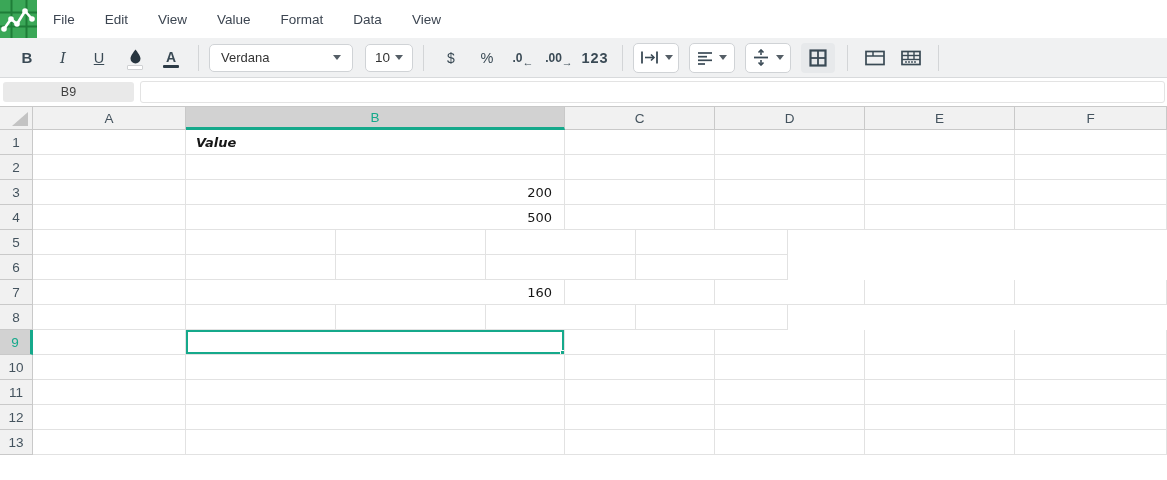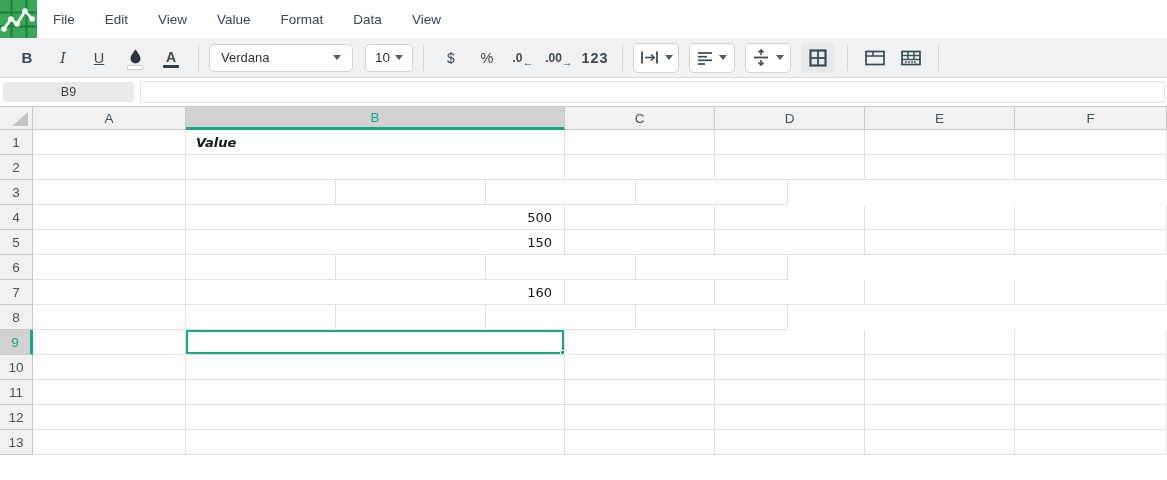--- a/index.html
+++ b/index.html
@@ -257,38 +257,38 @@
         <div class="cell" style="width: 153px; flex: 0 0 153px;"></div>
         <div class="cell" style="width: 379px; flex: 0 0 379px;"></div>
         <div class="cell" style="width: 150px; flex: 0 0 150px;"></div>
         <div class="cell" style="width: 150px; flex: 0 0 150px;"></div>
         <div class="cell" style="width: 150px; flex: 0 0 150px;"></div>
         <div class="cell" style="width: 152px; flex: 0 0 152px;"></div>
       </div>
       <div class="grid-row">
         <div class="row-header">3</div>
         <div class="cell" style="width: 153px; flex: 0 0 153px;"></div>
+        <div class="cell align-right" style="width: 379px; flex: 0 0 379px;">200</div>
         <div class="cell" style="width: 150px; flex: 0 0 150px;"></div>
         <div class="cell" style="width: 150px; flex: 0 0 150px;"></div>
         <div class="cell" style="width: 150px; flex: 0 0 150px;"></div>
         <div class="cell" style="width: 152px; flex: 0 0 152px;"></div>
       </div>
       <div class="grid-row">
         <div class="row-header">4</div>
         <div class="cell" style="width: 153px; flex: 0 0 153px;"></div>
         <div class="cell align-right" style="width: 379px; flex: 0 0 379px;">500</div>
         <div class="cell" style="width: 150px; flex: 0 0 150px;"></div>
         <div class="cell" style="width: 150px; flex: 0 0 150px;"></div>
         <div class="cell" style="width: 150px; flex: 0 0 150px;"></div>
         <div class="cell" style="width: 152px; flex: 0 0 152px;"></div>
       </div>
       <div class="grid-row">
         <div class="row-header">5</div>
         <div class="cell" style="width: 153px; flex: 0 0 153px;"></div>
-        <div class="cell align-right" style="width: 379px; flex: 0 0 379px;">150</div>
         <div class="cell" style="width: 150px; flex: 0 0 150px;"></div>
         <div class="cell" style="width: 150px; flex: 0 0 150px;"></div>
         <div class="cell" style="width: 150px; flex: 0 0 150px;"></div>
         <div class="cell" style="width: 152px; flex: 0 0 152px;"></div>
       </div>
       <div class="grid-row">
         <div class="row-header">6</div>
         <div class="cell" style="width: 153px; flex: 0 0 153px;"></div>
         <div class="cell" style="width: 150px; flex: 0 0 150px;"></div>
         <div class="cell" style="width: 150px; flex: 0 0 150px;"></div>

